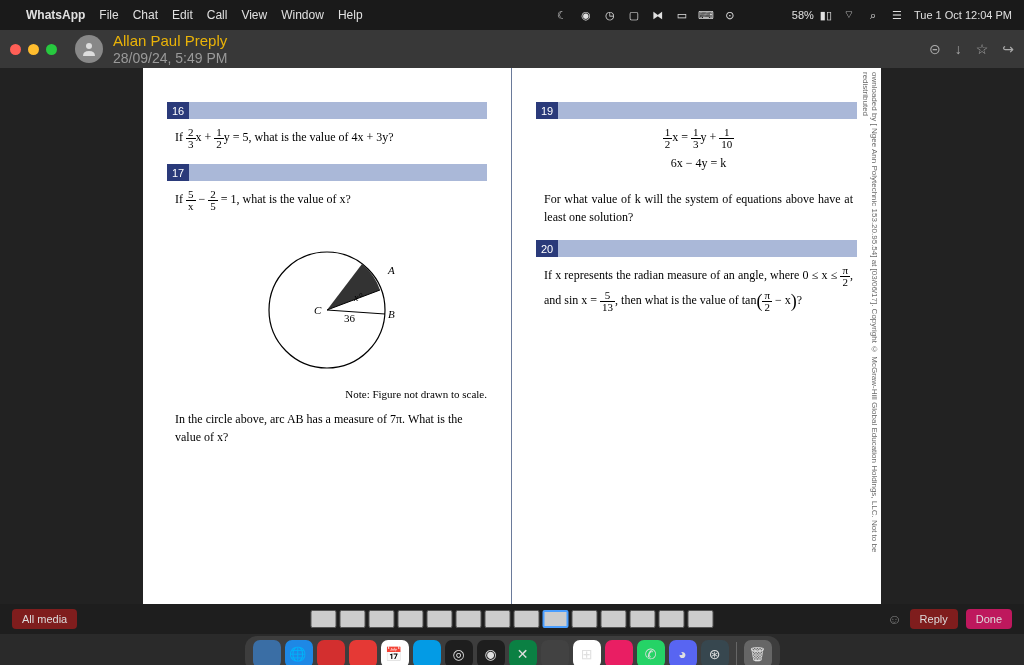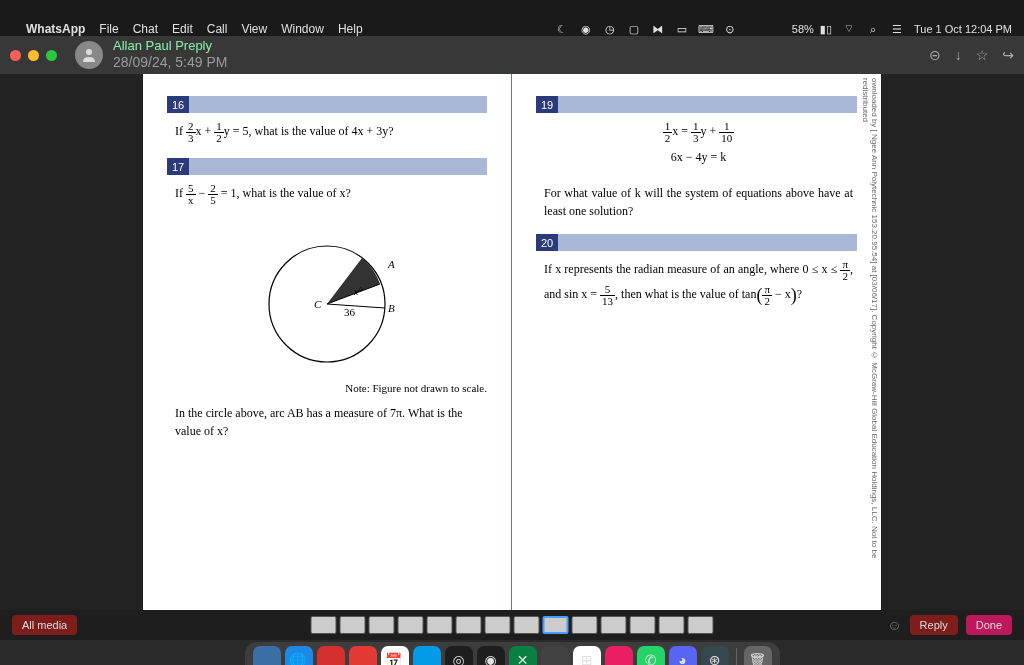--- a/index.html
+++ b/index.html
@@ -8,24 +8,24 @@
   height: 665px;
   background: #2a2a2a;
   font-family: -apple-system, BlinkMacSystemFont, "Segoe UI", sans-serif;
   color: #e0e0e0;
   overflow: hidden;
   position: relative;
 }
 
 
 .menubar {
-  height: 36px;
+  height: 30px;
   background: #1a1a1a;
   display: flex;
-  align-items: flex-end;
+  align-items: center;
   padding: 0 12px;
   font-size: 12px;
   justify-content: space-between;
 }
 .menubar-left { display: flex; align-items: center; gap: 14px; }
 .menubar-left .apple { font-size: 13px; }
 .menubar-left .app-name { font-weight: 600; }
 .menubar-right { display: flex; align-items: center; gap: 10px; font-size: 11px; }
 .menubar-right .icon { width: 14px; height: 14px; display: inline-flex; align-items: center; justify-content: center; }
 .battery { display: inline-flex; align-items: center; gap: 6px; padding-left: 45px; }
@@ -43,21 +43,21 @@
 .traffic-lights span { width: 11px; height: 11px; border-radius: 50%; }
 .traffic-red { background: #ff5f56; }
 .traffic-yellow { background: #ffbd2e; }
 .traffic-green { background: #27c93f; }
 .avatar {
   width: 28px; height: 28px; border-radius: 50%;
   background: #888; display: inline-flex; align-items: center; justify-content: center;
   margin-right: 10px;
 }
 .chat-info { display: flex; flex-direction: column; line-height: 1.15; }
-.chat-name { font-size: 13px; font-weight: 500; color: #86efac; }
+.chat-name { font-size: 15px; font-weight: 500; color: #eab308; }
 .chat-time { font-size: 14px; color: #9a9a9a; }
 .header-actions { margin-left: auto; display: flex; gap: 14px; align-items: center; }
 .header-actions span { color: #aaa; font-size: 14px; }
 
 
 .content {
   height: 536px;
   background: #222;
   display: flex;
   justify-content: center;
@@ -67,21 +67,21 @@
   width: 738px;
   height: 536px;
   background: #fff;
   color: #000;
   font-family: "Times New Roman", serif;
   position: relative;
   display: flex;
 }
 .doc-col {
   width: 50%;
-  padding: 22px 24px 12px 24px;
+  padding: 34px 24px 12px 24px;
   position: relative;
 }
 .doc-col.left { border-right: 1px solid #6a7a9a; }
 .qnum-bar {
   height: 17px;
   background: #aab8d8;
   position: relative;
   margin-bottom: 8px;
 }
 .qnum-box {

